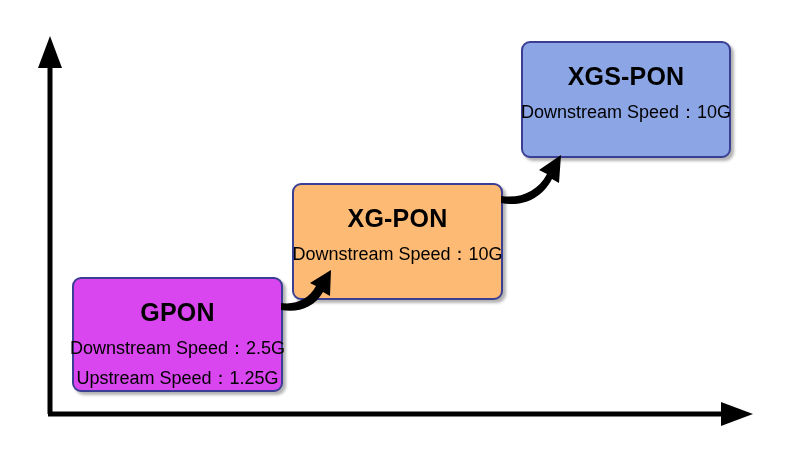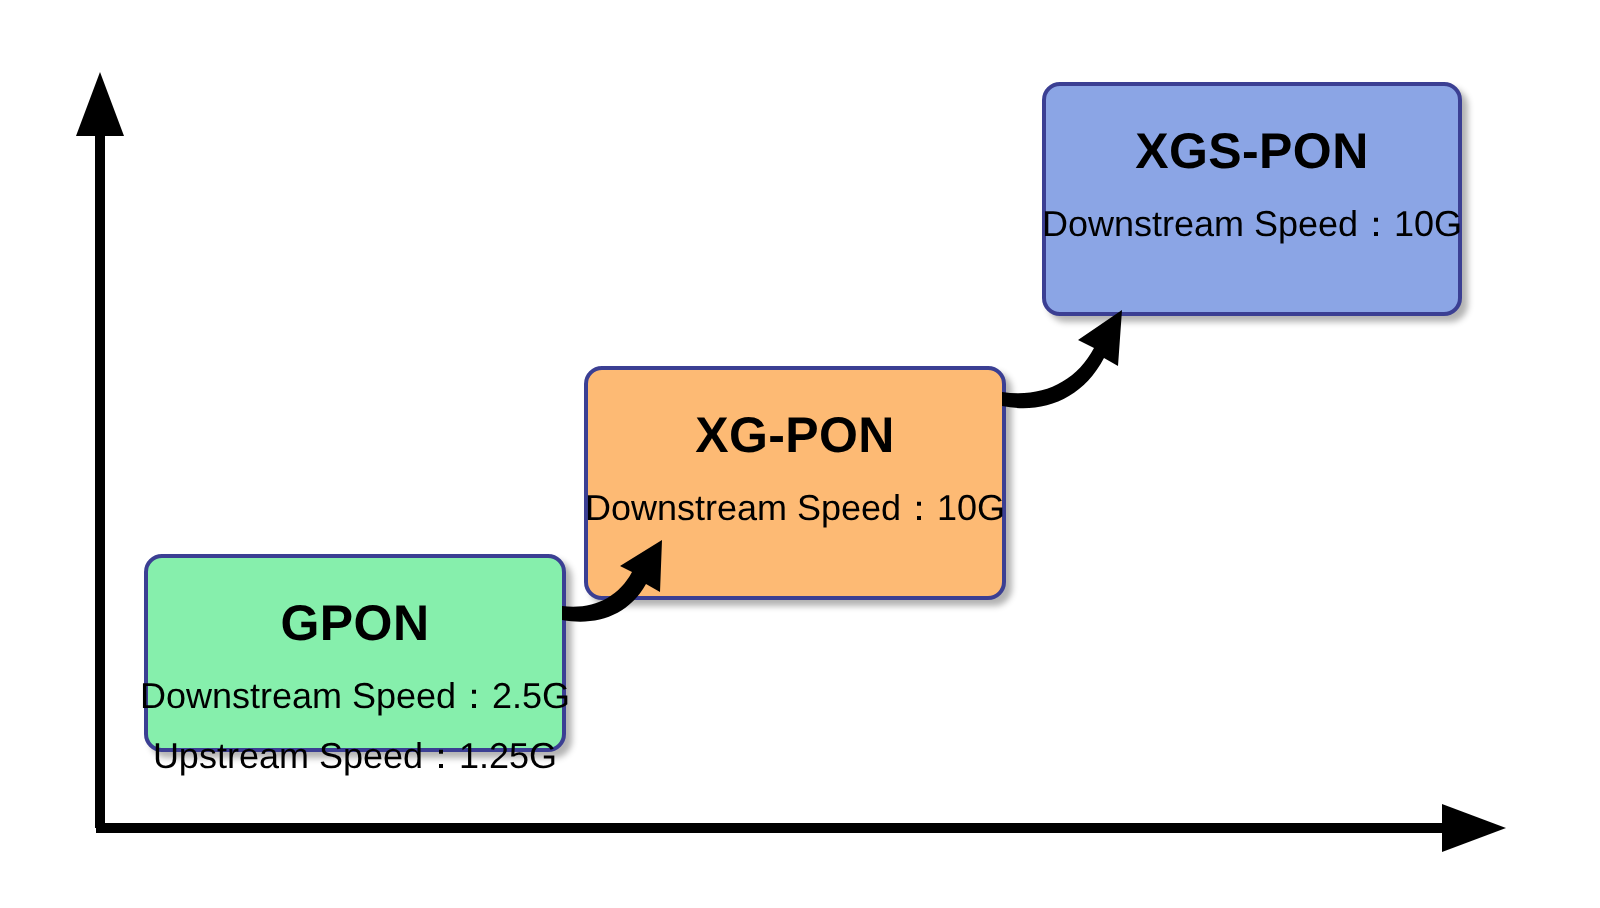--- a/index.html
+++ b/index.html
@@ -53,22 +53,22 @@
     font-size: 18px;
     color: #000000;
     line-height: 1.15;
     white-space: nowrap;
     text-align: center;
   }
   .node-line.first { margin-top: 11px; }
   .node-line.second { margin-top: 10px; }
 
   #node-gpon {
-    left: 72px; top: 277px; width: 211px; height: 99px;
-    background: #86efac;
+    left: 72px; top: 277px; width: 211px; height: 115px;
+    background: #d946ef;
   }
   #node-xgpon {
     left: 292px; top: 159px; width: 211px; height: 117px;
     background: #fdba74;
     margin-top: 24px;
   }
   #node-xgspon {
     left: 521px; top: 41px; width: 210px; height: 117px;
     background: #8ba5e5;
   }

